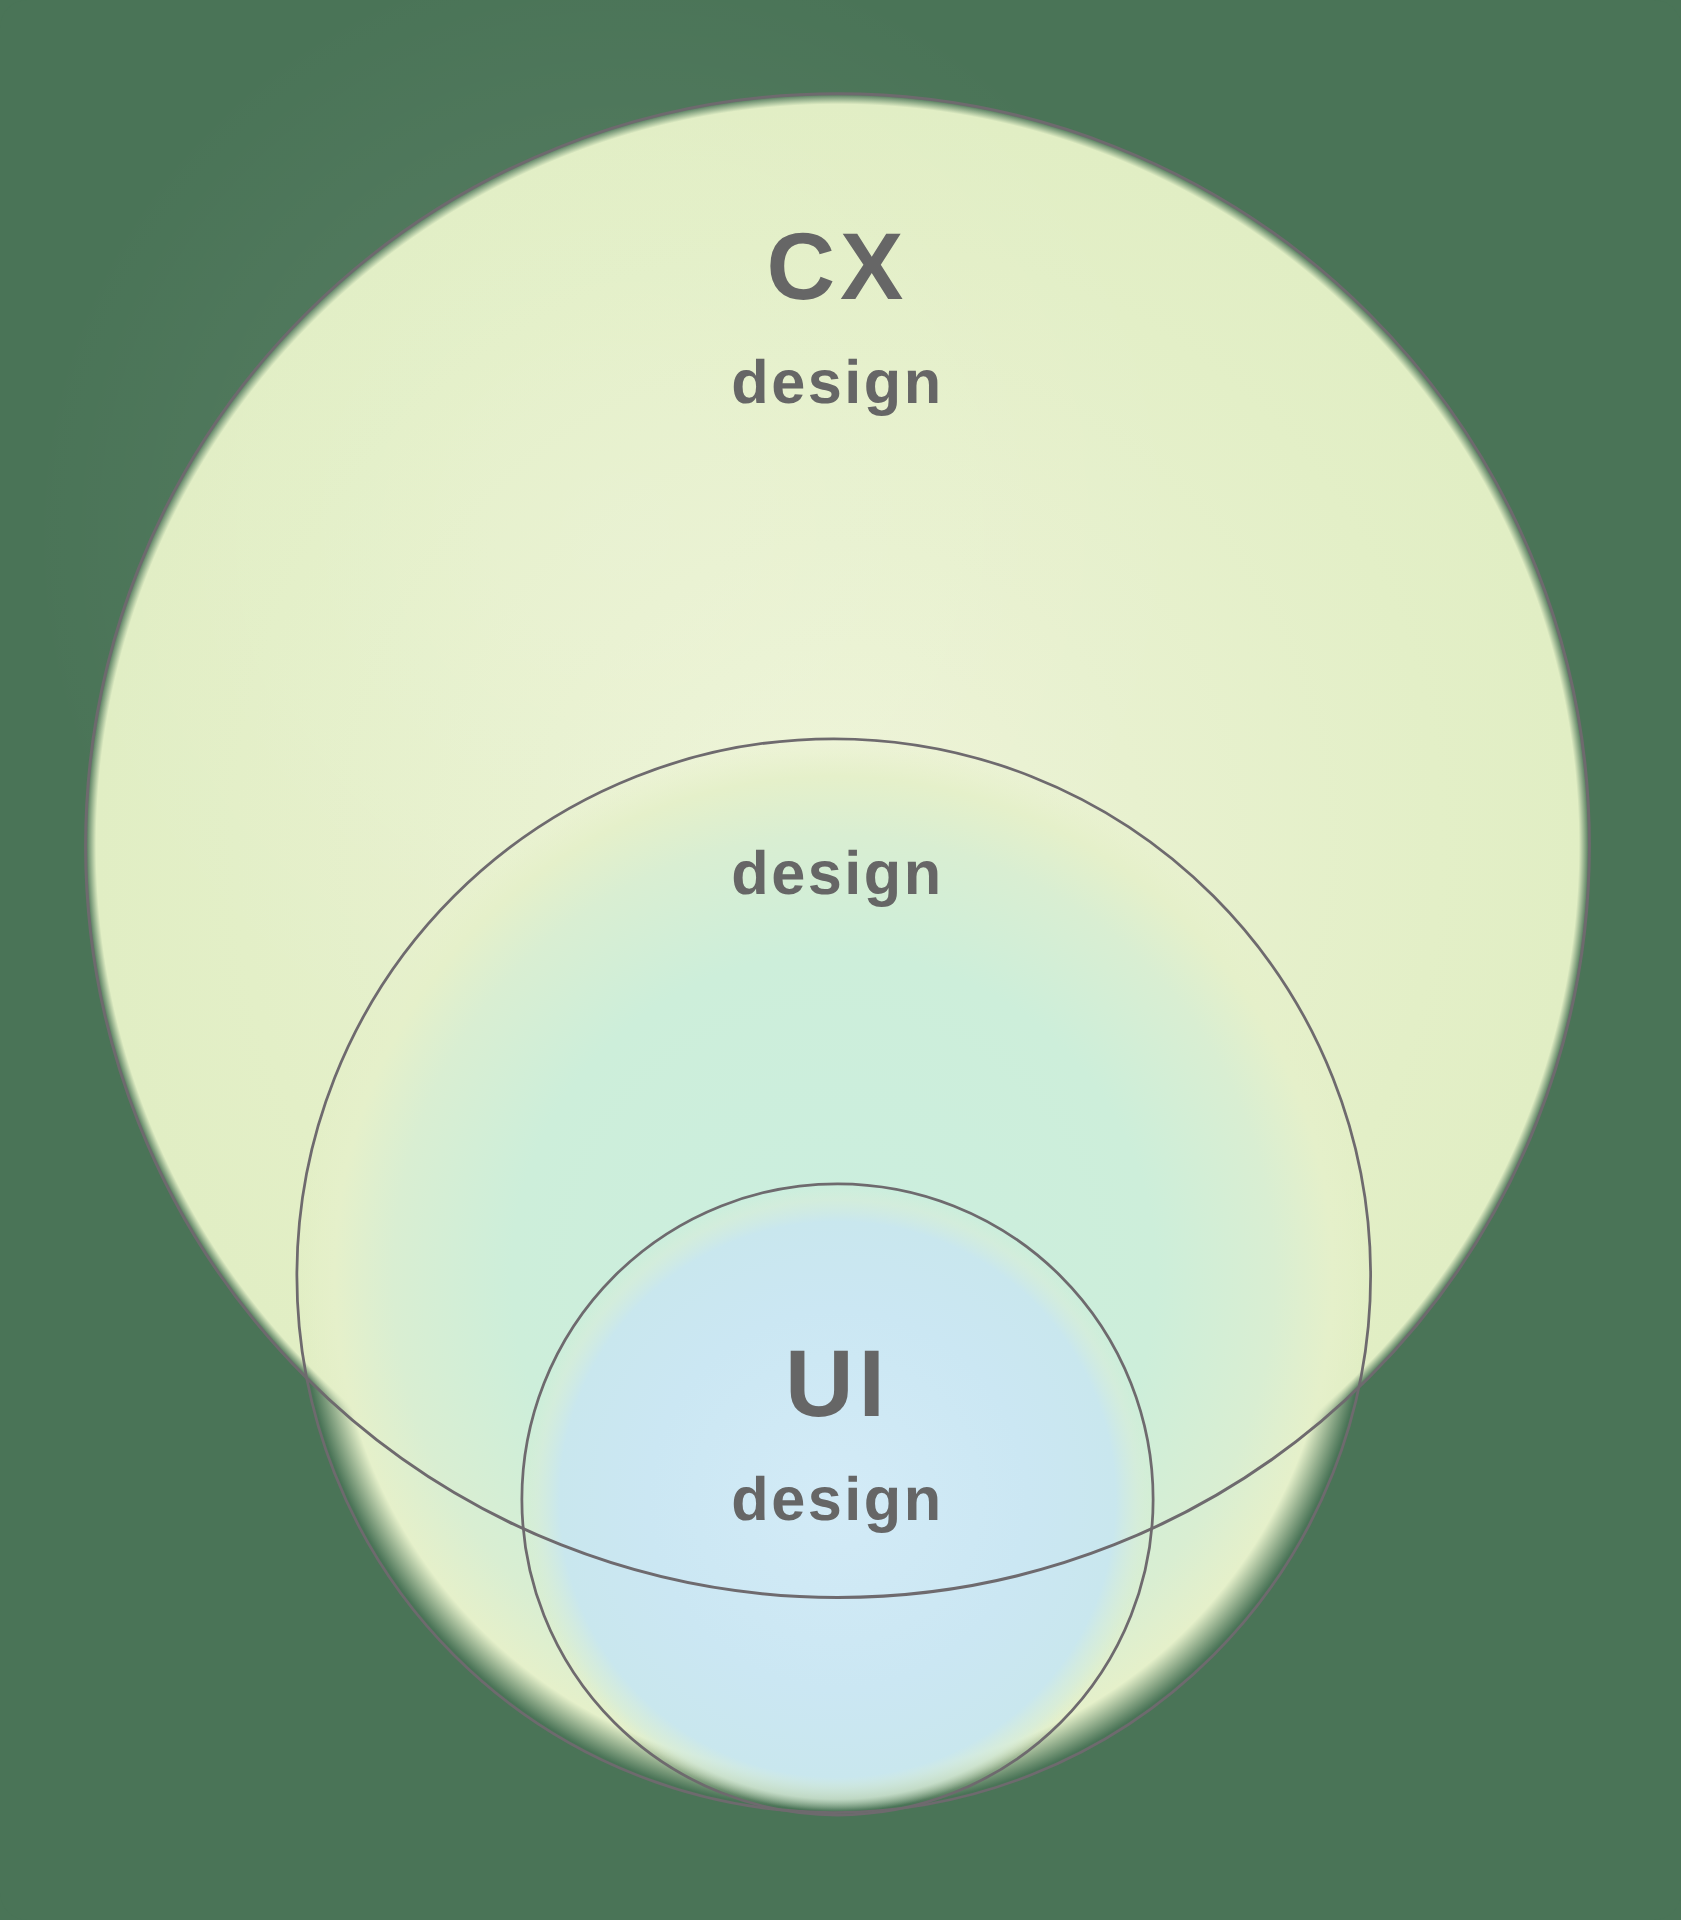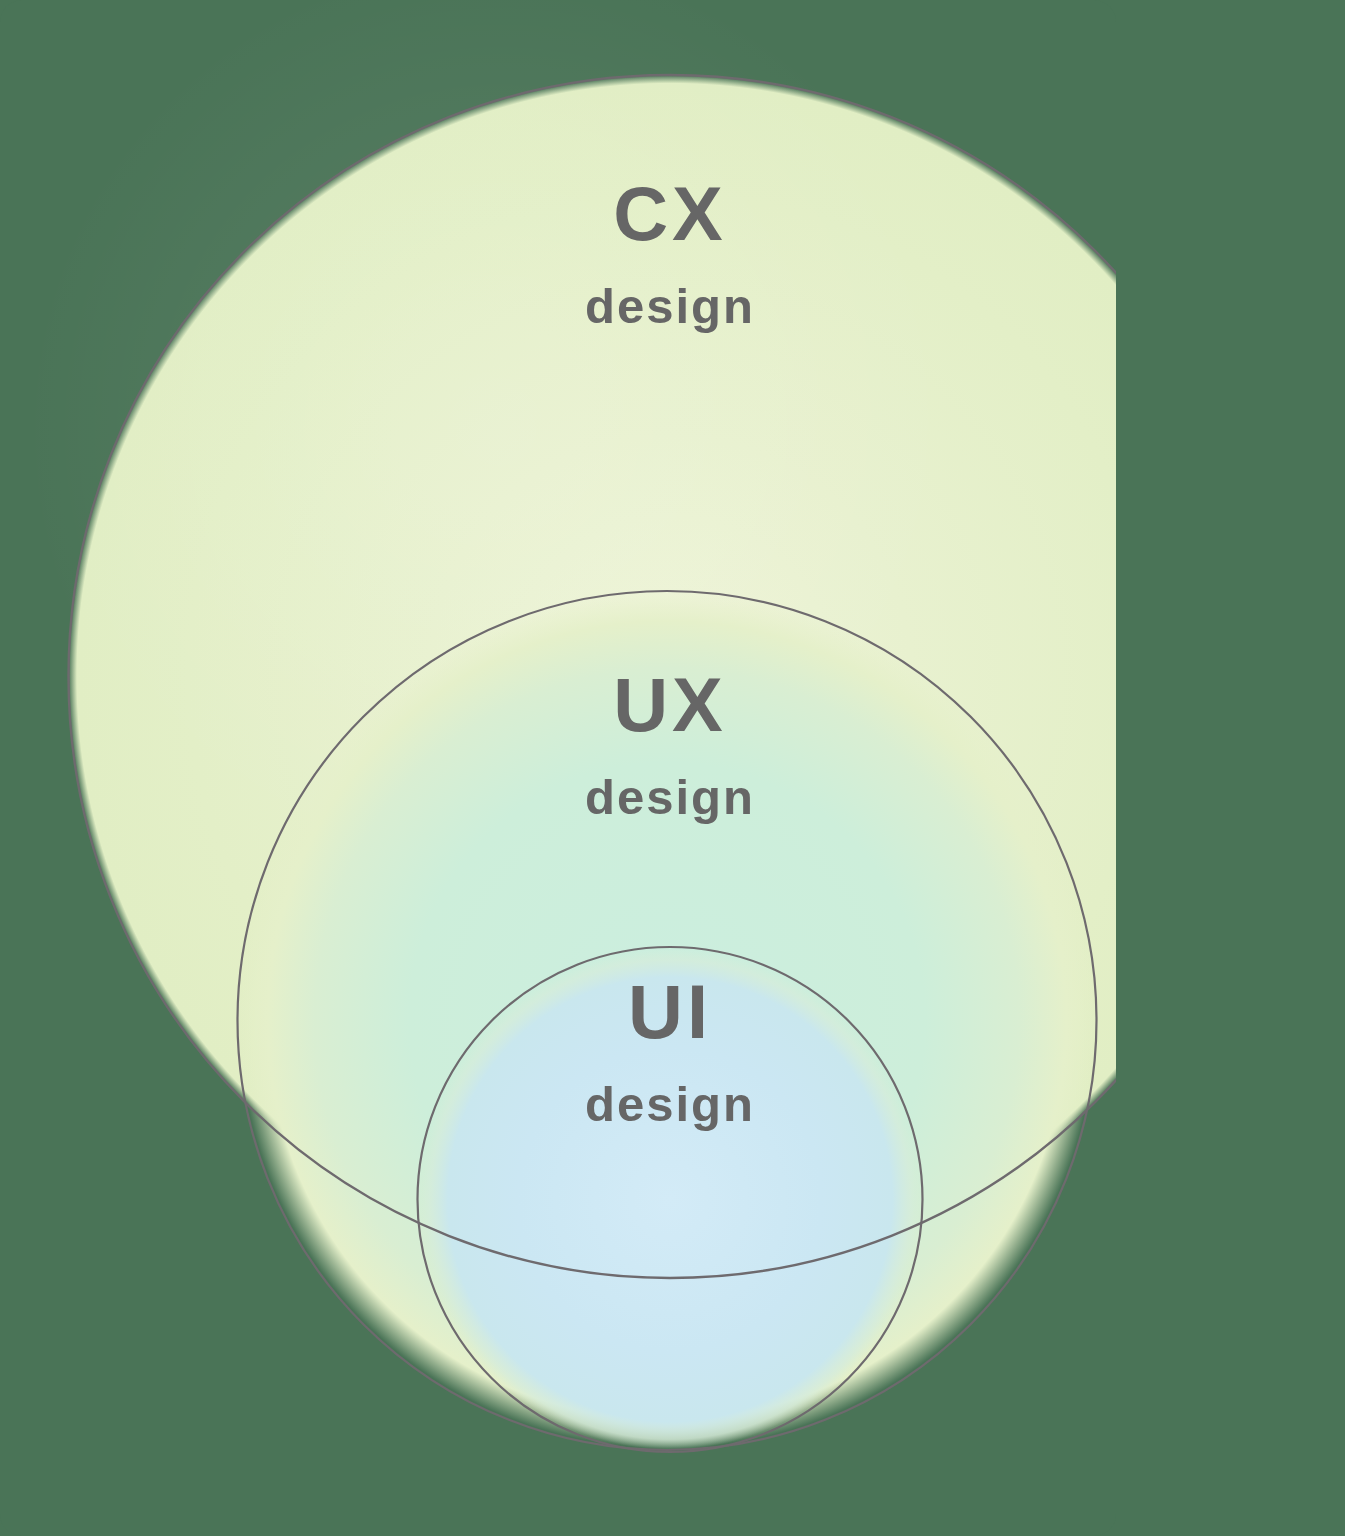--- a/index.html
+++ b/index.html
@@ -7,21 +7,21 @@
     --color-outline: #6e6a6e;
     --color-text: #666666;
   }
   * { margin: 0; padding: 0; box-sizing: border-box; }
   html, body {
     background: var(--color-background);
     font-family: "Liberation Sans", sans-serif;
   }
   .canvas {
     position: relative;
-    width: 1116px;
+    width: 1345px;
     height: 1536px;
     background: var(--color-background);
     overflow: hidden;
     border-radius: 22px;
   }
   .diagram-svg {
     position: absolute;
     top: 0; left: 0;
     width: 1345px;
     height: 1536px;
@@ -47,21 +47,21 @@
     letter-spacing: 4px;
   }
   .ring-label .sublabel {
     font-size: 49px;
     font-weight: 700;
     line-height: 69px;
     letter-spacing: 2px;
   }
   .label-cx { top: 174px; }
   .label-ux { top: 665px; }
-  .label-ui { top: 972px; justify-content: flex-end; }
+  .label-ui { top: 1068px; justify-content: flex-end; }
 </style>
 </head>
 <body>
 
 <div class="canvas">
 
   <svg class="diagram-svg" viewBox="0 0 1345 1536" aria-hidden="true">
     <defs>
       <radialGradient id="gradCX" gradientUnits="userSpaceOnUse" cx="670" cy="676.5" r="601.5">
         <stop offset="0%" stop-color="#eef4d8"></stop>
@@ -102,21 +102,20 @@
     <circle cx="667" cy="1020.5" r="429.5" fill="none" stroke="#6e6a6e" stroke-width="2.2"></circle>
     <circle cx="670" cy="1199.5" r="252.5" fill="none" stroke="#6e6a6e" stroke-width="2.2"></circle>
   </svg>
 
   <div class="ring-label label-cx">
     <div class="acronym">CX</div>
     <div class="sublabel">design</div>
   </div>
 
   <div class="ring-label label-ux">
-    <div class="acronym">UX</div>
     <div class="sublabel">design</div>
   </div>
 
   <div class="ring-label label-ui">
     <div class="acronym">UI</div>
     <div class="sublabel">design</div>
   </div>
 
 </div>
 

